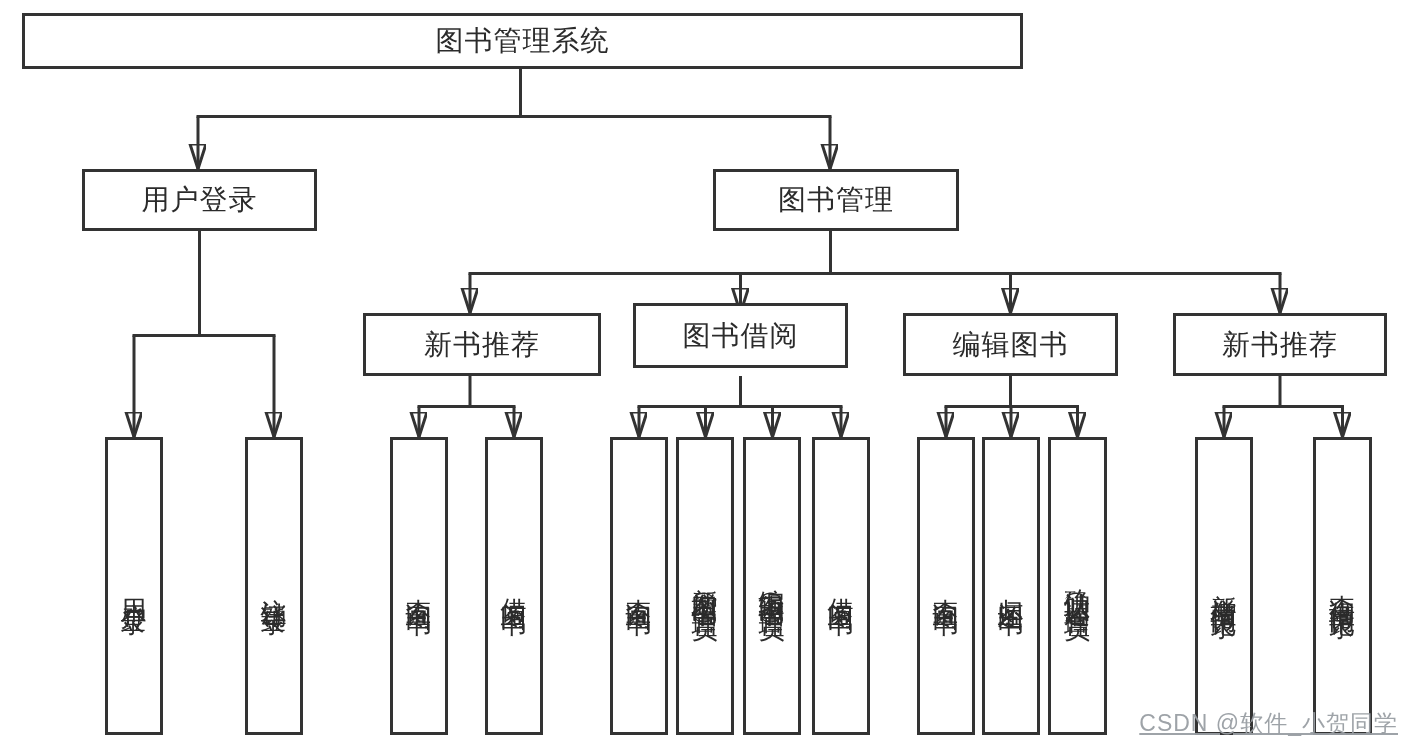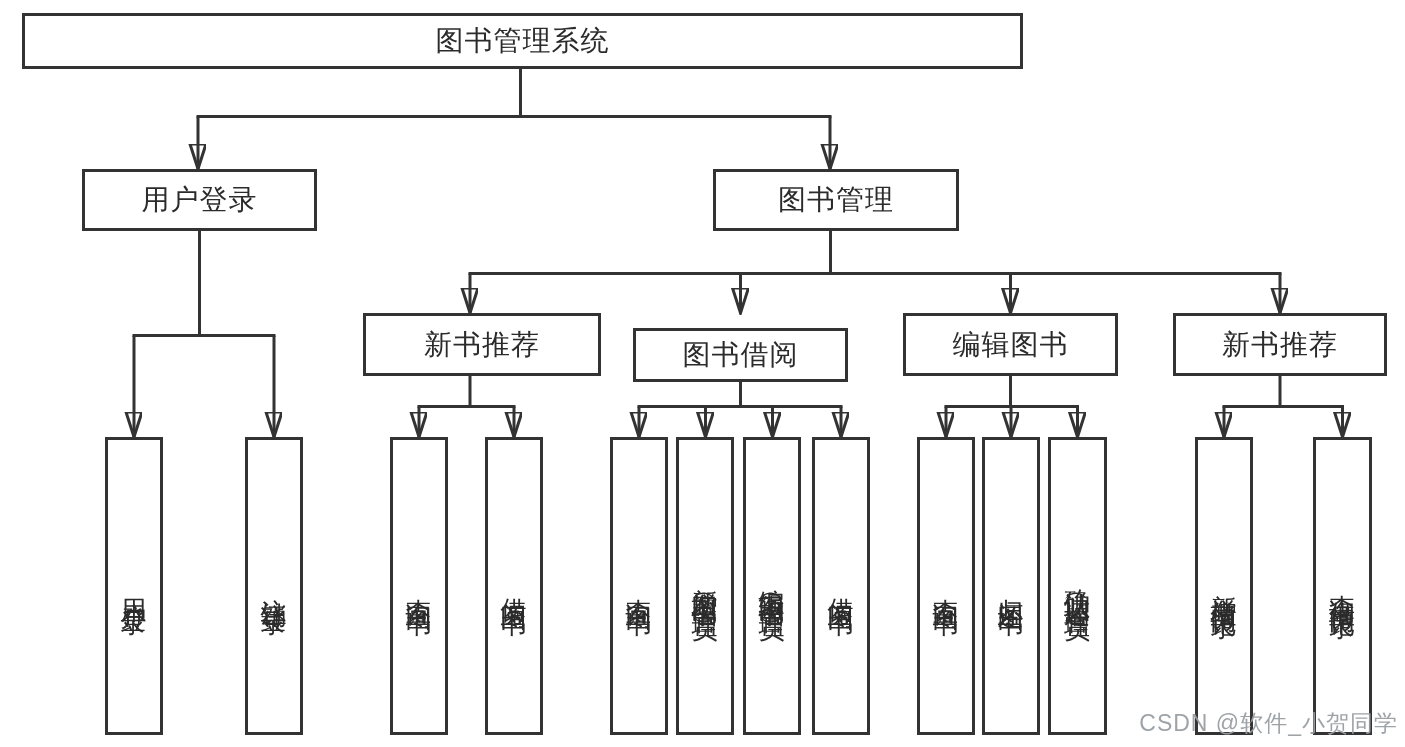--- a/index.html
+++ b/index.html
@@ -37,20 +37,21 @@
     line-height:1;
   }
   #watermark{
     position:absolute;
     right:7px;bottom:8px;
     font-size:23px;
     color:rgba(153,158,163,0.95);
     letter-spacing:1px;
     z-index:5;
     white-space:nowrap;
+    text-decoration:underline;
   }
 </style>
 </head>
 <body>
 
 <div id="canvas">
 
   <svg id="edges" xmlns="http://www.w3.org/2000/svg" width="1405" height="747" viewBox="0 0 1405 747">
     <defs>
       <marker id="arrowhead" markerUnits="userSpaceOnUse" markerWidth="27" markerHeight="18" refX="25" refY="8" orient="auto">
@@ -120,21 +121,21 @@
   <div class="node" style="left:82px;top:169px;width:235px;height:62px">
     <span class="hlabel">用户登录</span>
   </div>
   <div class="node" style="left:713px;top:169px;width:246px;height:62px">
     <span class="hlabel">图书管理</span>
   </div>
 
   <div class="node" style="left:363px;top:313px;width:238px;height:63px">
     <span class="hlabel">新书推荐</span>
   </div>
-  <div class="node" style="left:633px;top:328px;width:215px;height:54px">
+  <div class="node" style="left:633px;top:303px;width:215px;height:65px">
     <span class="hlabel">图书借阅</span>
   </div>
   <div class="node" style="left:903px;top:313px;width:215px;height:63px">
     <span class="hlabel">编辑图书</span>
   </div>
   <div class="node" style="left:1173px;top:313px;width:214px;height:63px">
     <span class="hlabel">新书推荐</span>
   </div>
 
   <div class="node" style="left:105px;top:437px;width:58px;height:298px">

